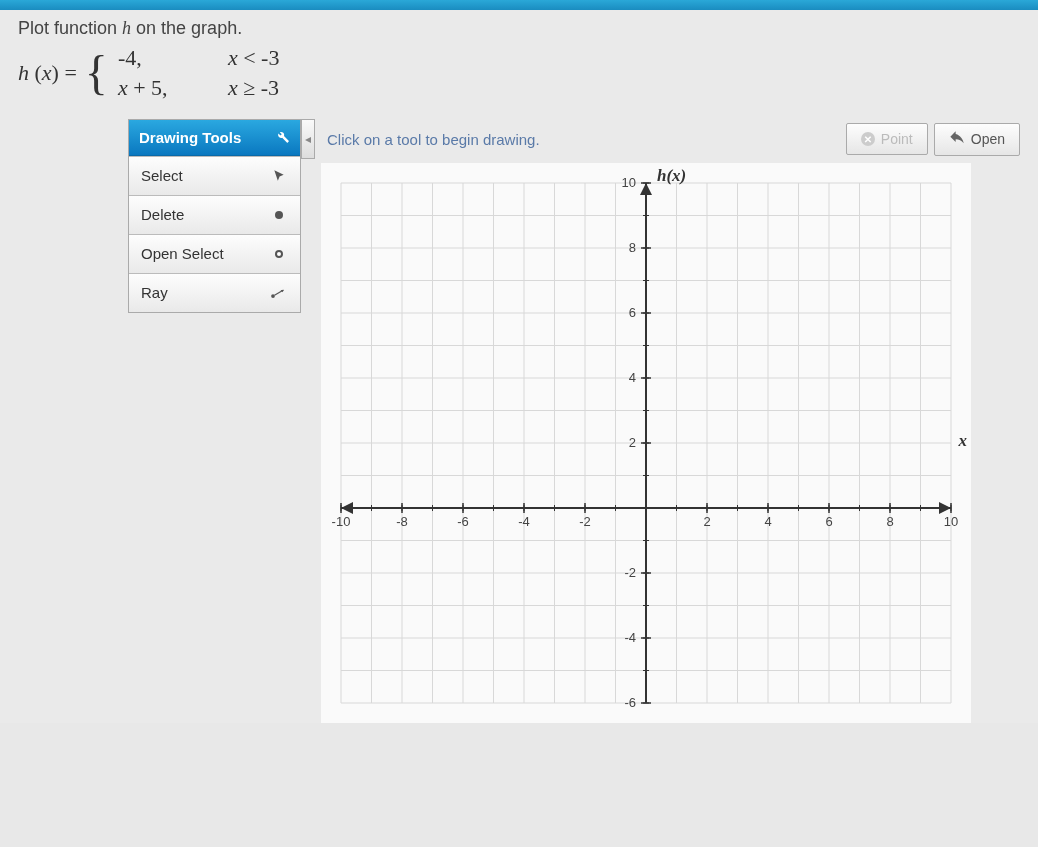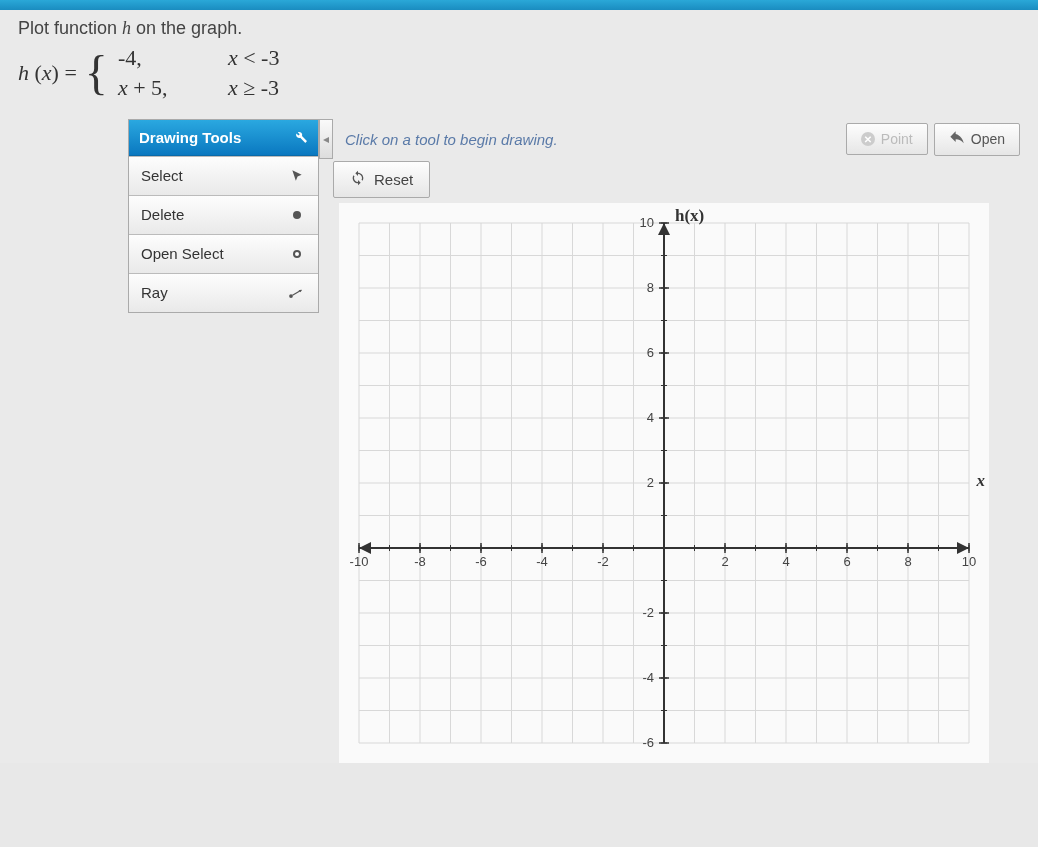--- a/index.html
+++ b/index.html
@@ -44,21 +44,21 @@
   .piece-row span:first-child { width: 70px; }
 
   .work-area {
     display: flex;
     margin-left: 110px;
     align-items: flex-start;
   }
 
   
   .tools {
-    width: 191px;
+    width: 173px;
     border: 1px solid #aaa;
     background: #f4f4f4;
     font-size: 15px;
   }
   .tools-header {
     background: linear-gradient(#2aa8e0, #0a78c0);
     color: #fff;
     font-weight: bold;
     padding: 8px 10px;
     display: flex;
@@ -103,21 +103,20 @@
     width: 14px; height: 40px;
     background: linear-gradient(#fafafa,#ddd);
     border:1px solid #aaa;
     display:flex; align-items:center; justify-content:center;
     font-size:12px; color:#888; cursor:pointer;
   }
   .hint {
     flex: 1;
     color: #5a7aa8;
     font-size: 15px;
-    font-style: italic;
     padding-left: 6px;
   }
   .btn {
     background: linear-gradient(#fdfdfd,#e6e6e6);
     border:1px solid #aaa;
     color:#555;
     padding: 7px 14px;
     font-size: 14px;
     display:flex;
     align-items:center;
@@ -153,20 +152,21 @@
     margin-top: 4px;
     margin-left: 20px;
     position: relative;
     width: 650px;
     height: 560px;
     background: #fafafa;
   }
   .graph-label {
     position:absolute;
     font-family: "Times New Roman", serif;
+    font-style: italic;
     font-weight: bold;
     font-size: 17px;
     color:#333;
   }
   .axis-label-y { top: 3px; left: 336px; }
   .axis-label-x { top: 268px; right: 4px; font-style: italic; }
 
 </style>
 </head>
 <body>
@@ -263,30 +263,20 @@
         <div class="btn">
           <span>
             <svg width="16" height="14" viewBox="0 0 24 20">
                 <path d="M10 4V0L2 8l8 8v-4c5 0 9 2 12 6-1-6-5-12-12-14z" fill="#666"></path>
               </svg>
           </span>
           <span>Open</span>
         </div>
       </div>
 
-      <div class="reset-row">
-        <div class="reset-btn">
-          <span class="refresh-icon">
-            <svg viewBox="0 0 24 24">
-                <path d="M12 4V1L8 5l4 4V6c3.3 0 6 2.7 6 6 0 1-.3 2-.7 2.8l1.5 1.5C19.5 15 20 13.6 20 12c0-4.4-3.6-8-8-8zm0 14c-3.3 0-6-2.7-6-6 0-1 .3-2 .7-2.8L5.2 7.7C4.5 9 4 10.4 4 12c0 4.4 3.6 8 8 8v3l4-4-4-4v3z" fill="#555"></path>
-              </svg>
-          </span>
-          <span>Reset</span>
-        </div>
-      </div>
 
       <div class="graph-wrap">
         <span class="graph-label axis-label-y">h(x)</span>
         <span class="graph-label axis-label-x">x</span>
         <svg id="graph-svg" width="650" height="560">
             <line x1="20" y1="540" x2="20" y2="20" stroke="#d8d8d8" stroke-width="1"></line>
             <line x1="50.5" y1="540" x2="50.5" y2="20" stroke="#d8d8d8" stroke-width="1"></line>
             <line x1="81" y1="540" x2="81" y2="20" stroke="#d8d8d8" stroke-width="1"></line>
             <line x1="111.5" y1="540" x2="111.5" y2="20" stroke="#d8d8d8" stroke-width="1"></line>
             <line x1="142" y1="540" x2="142" y2="20" stroke="#d8d8d8" stroke-width="1"></line>

